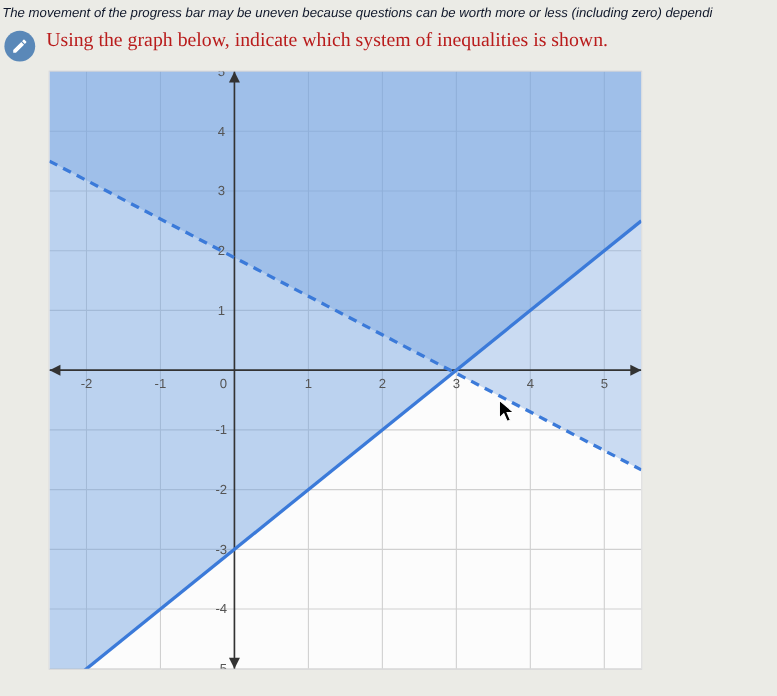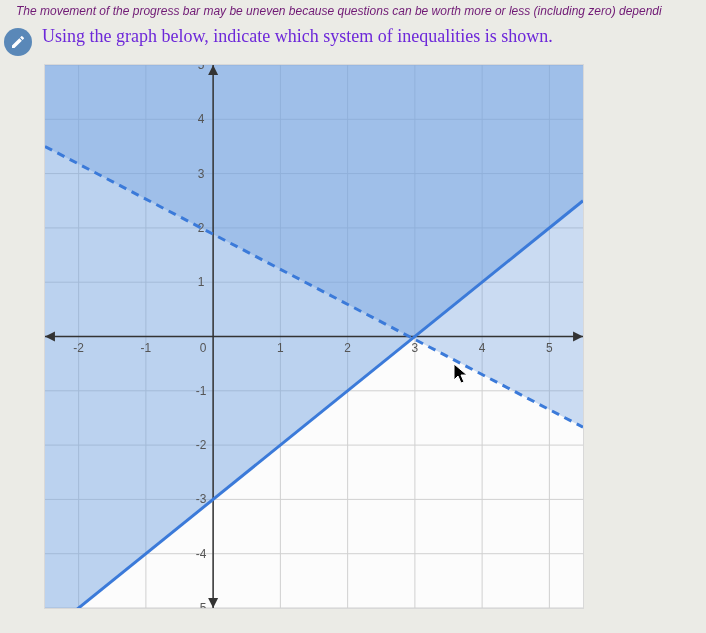--- a/index.html
+++ b/index.html
@@ -8,22 +8,22 @@
       background: #ebebe6;
       width: 706px;
       height: 633px;
       overflow: hidden;
       position: relative;
     }
     .hint-text {
       font-family: Arial, sans-serif;
       font-style: italic;
       font-size: 12px;
-      color: #701a75;
-      padding: 4px 0 4px 16px;
+      color: #0f172a;
+      padding: 4px 0 4px 2px;
       white-space: nowrap;
     }
     .question-row {
       display: flex;
       align-items: flex-start;
       gap: 10px;
       padding: 4px 4px 8px 4px;
     }
     .edit-icon {
       width: 28px;
@@ -32,21 +32,21 @@
       border-radius: 50%;
       display: flex;
       align-items: center;
       justify-content: center;
       flex-shrink: 0;
       margin-top: 2px;
     }
     .edit-icon svg { width: 16px; height: 16px; fill: #fff; }
     .question-text {
       font-size: 18px;
-      color: #6d28d9;
+      color: #b91c1c;
     }
     .graph-container {
       margin-left: 44px;
       width: 540px;
       height: 545px;
       background: #fcfcfc;
       position: relative;
       border: 1px solid #d8d8d8;
     }
     .graph-svg {

